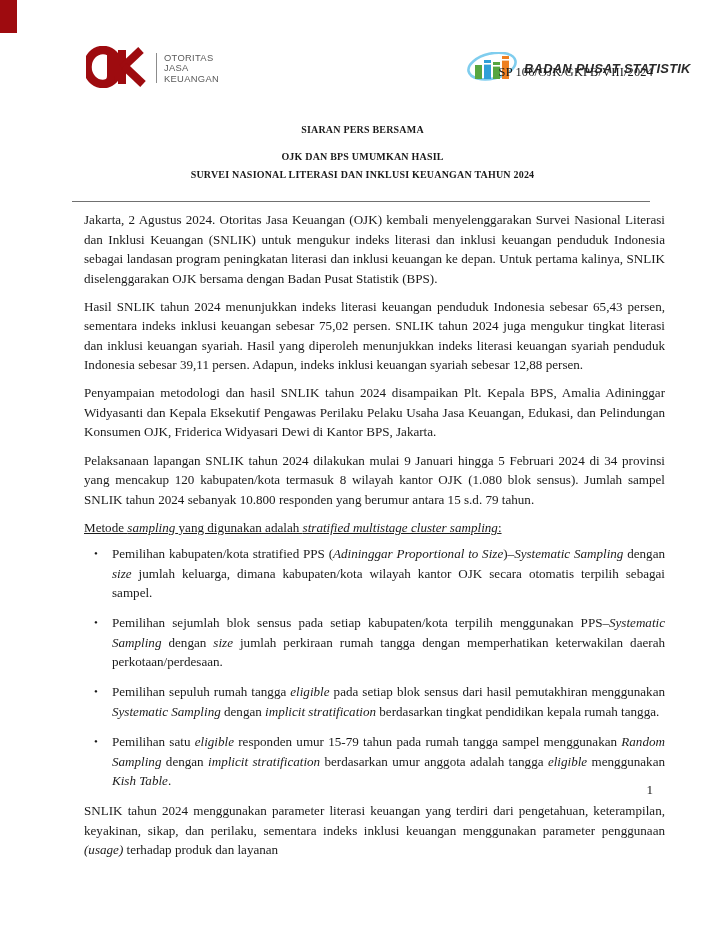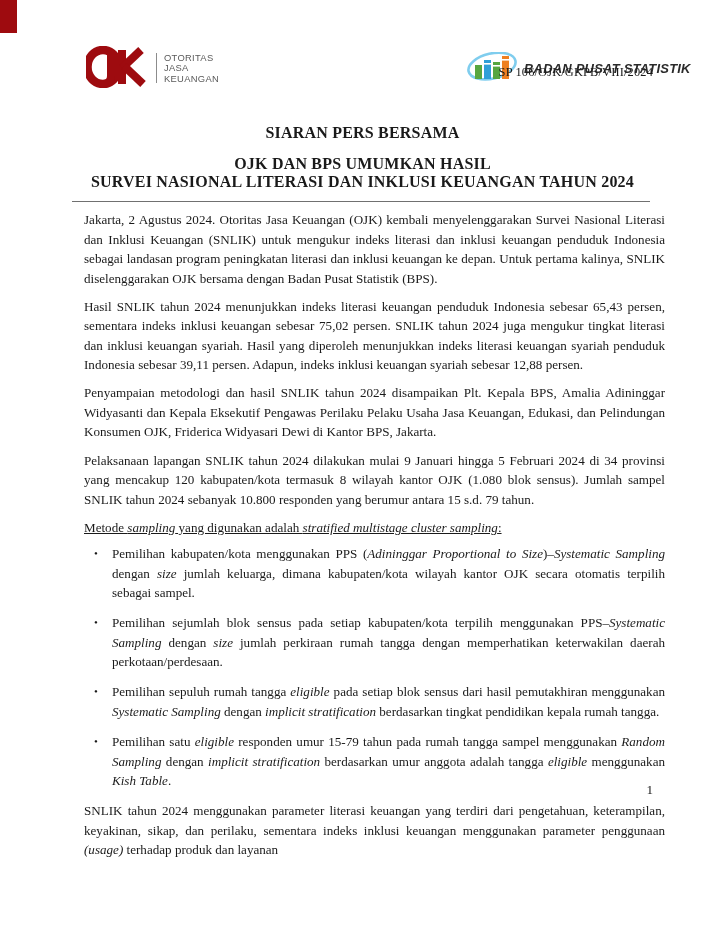--- a/index.html
+++ b/index.html
@@ -109,21 +109,21 @@
     white-space: nowrap;
   }
 
   .title-block {
     position: absolute;
     top: 124px;
     left: 0;
     width: 581px;
     text-align: center;
     font-weight: bold;
-    font-size: 16px;
+    font-size: 10px;
     letter-spacing: 0.2px;
   }
   .title-line-1 { margin-bottom: 13px; }
   .title-line-2 { line-height: 17.5px; }
 
   .rule {
     position: absolute;
     top: 201px;
     left: 0;
     width: 578px;
@@ -248,21 +248,21 @@
     <p>Hasil SNLIK tahun 2024 menunjukkan indeks literasi keuangan penduduk Indonesia sebesar 65,43 persen, sementara indeks inklusi keuangan sebesar 75,02 persen. SNLIK tahun 2024 juga mengukur tingkat literasi dan inklusi keuangan syariah. Hasil yang diperoleh menunjukkan indeks literasi keuangan syariah penduduk Indonesia sebesar 39,11 persen. Adapun, indeks inklusi keuangan syariah sebesar 12,88 persen.</p>
     <p>Penyampaian metodologi dan hasil SNLIK tahun 2024 disampaikan Plt. Kepala BPS, Amalia Adininggar Widyasanti dan Kepala Eksekutif Pengawas Perilaku Pelaku Usaha Jasa Keuangan, Edukasi, dan Pelindungan Konsumen OJK, Friderica Widyasari Dewi di Kantor BPS, Jakarta.</p>
     <p>Pelaksanaan lapangan SNLIK tahun 2024 dilakukan mulai 9 Januari hingga 5 Februari 2024 di 34 provinsi yang mencakup 120 kabupaten/kota termasuk 8 wilayah kantor OJK (1.080 blok sensus). Jumlah sampel SNLIK tahun 2024 sebanyak 10.800 responden yang berumur antara 15 s.d. 79 tahun.</p>
 
     <p class="tight">
       <span>Metode </span><i>sampling</i><span> yang digunakan adalah </span><i>stratified multistage cluster sampling</i><span>:</span>
     </p>
 
     <ul class="bullets">
       <li>
-        <span>Pemilihan kabupaten/kota menggunakan PPS (</span><i>Adininggar Proportional to Size</i><span>)–</span><i>Systematic Sampling</i><span> dengan </span><i>size</i><span> jumlah keluarga, dimana kabupaten/kota wilayah kantor OJK secara otomatis terpilih sebagai sampel.</span>
+        <span>Pemilihan kabupaten/kota stratified PPS (</span><i>Adininggar Proportional to Size</i><span>)–</span><i>Systematic Sampling</i><span> dengan </span><i>size</i><span> jumlah keluarga, dimana kabupaten/kota wilayah kantor OJK secara otomatis terpilih sebagai sampel.</span>
       </li>
       <li>
         <span>Pemilihan sejumlah blok sensus pada setiap kabupaten/kota terpilih menggunakan PPS–</span><i>Systematic Sampling</i><span> dengan </span><i>size</i><span> jumlah perkiraan rumah tangga dengan memperhatikan keterwakilan daerah perkotaan/perdesaan.</span>
       </li>
       <li>
         <span>Pemilihan sepuluh rumah tangga </span><i>eligible</i><span> pada setiap blok sensus dari hasil pemutakhiran menggunakan </span><i>Systematic Sampling</i><span> dengan </span><i>implicit stratification</i><span> berdasarkan tingkat pendidikan kepala rumah tangga.</span>
       </li>
       <li>
         <span>Pemilihan satu </span><i>eligible</i><span> responden umur 15-79 tahun pada rumah tangga sampel menggunakan </span><i>Random Sampling</i><span> dengan </span><i>implicit stratification</i><span> berdasarkan umur anggota adalah tangga </span><i>eligible</i><span> menggunakan </span><i>Kish Table</i><span>.</span>
       </li>

